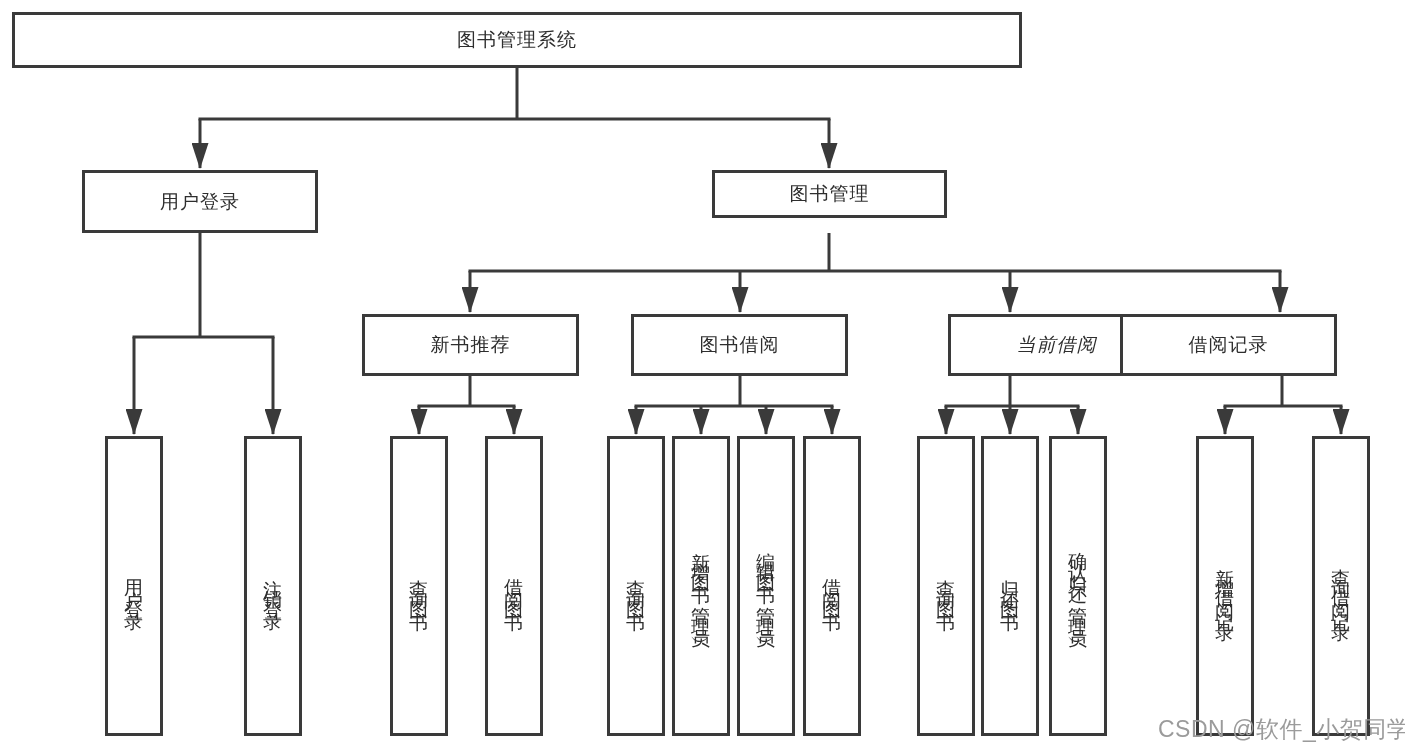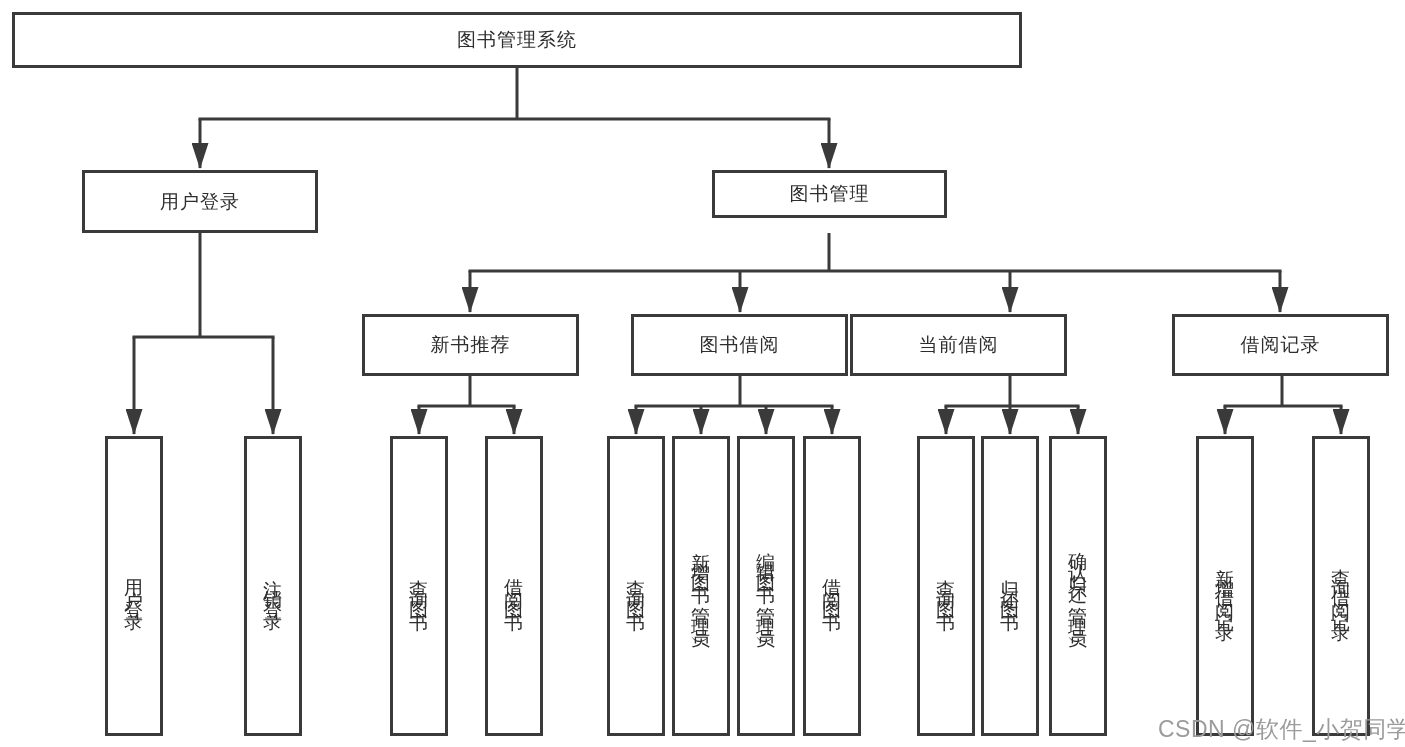--- a/index.html
+++ b/index.html
@@ -32,22 +32,22 @@
   }
   
   .n-root{left:12px;top:12px;width:1010px;height:56px;}
   
   .n-user-login{left:82px;top:170px;width:236px;height:63px;}
   .n-book-mgmt{left:712px;top:170px;width:235px;height:48px;}
   
   .l3{top:314px;height:62px;width:217px;}
   .n-new-book-rec{left:362px;}
   .n-book-borrow{left:631px;}
-  .n-current-borrow{left:850px;}
-  .n-borrow-records{left:1172px;text-align:center;}
+  .n-current-borrow{left:948px;font-style:italic;}
+  .n-borrow-records{left:1120px;text-align:center;}
   
   .n-leaf-user-login{left:105px;}
   .n-leaf-logout{left:244px;}
   .n-leaf-query-book-1{left:390px;}
   .n-leaf-borrow-book-1{left:485px;}
   .n-leaf-query-book-2{left:607px;}
   .n-leaf-add-book{left:672px;}
   .n-leaf-edit-book{left:737px;}
   .n-leaf-borrow-book-2{left:803px;}
   .n-leaf-query-book-3{left:917px;}

